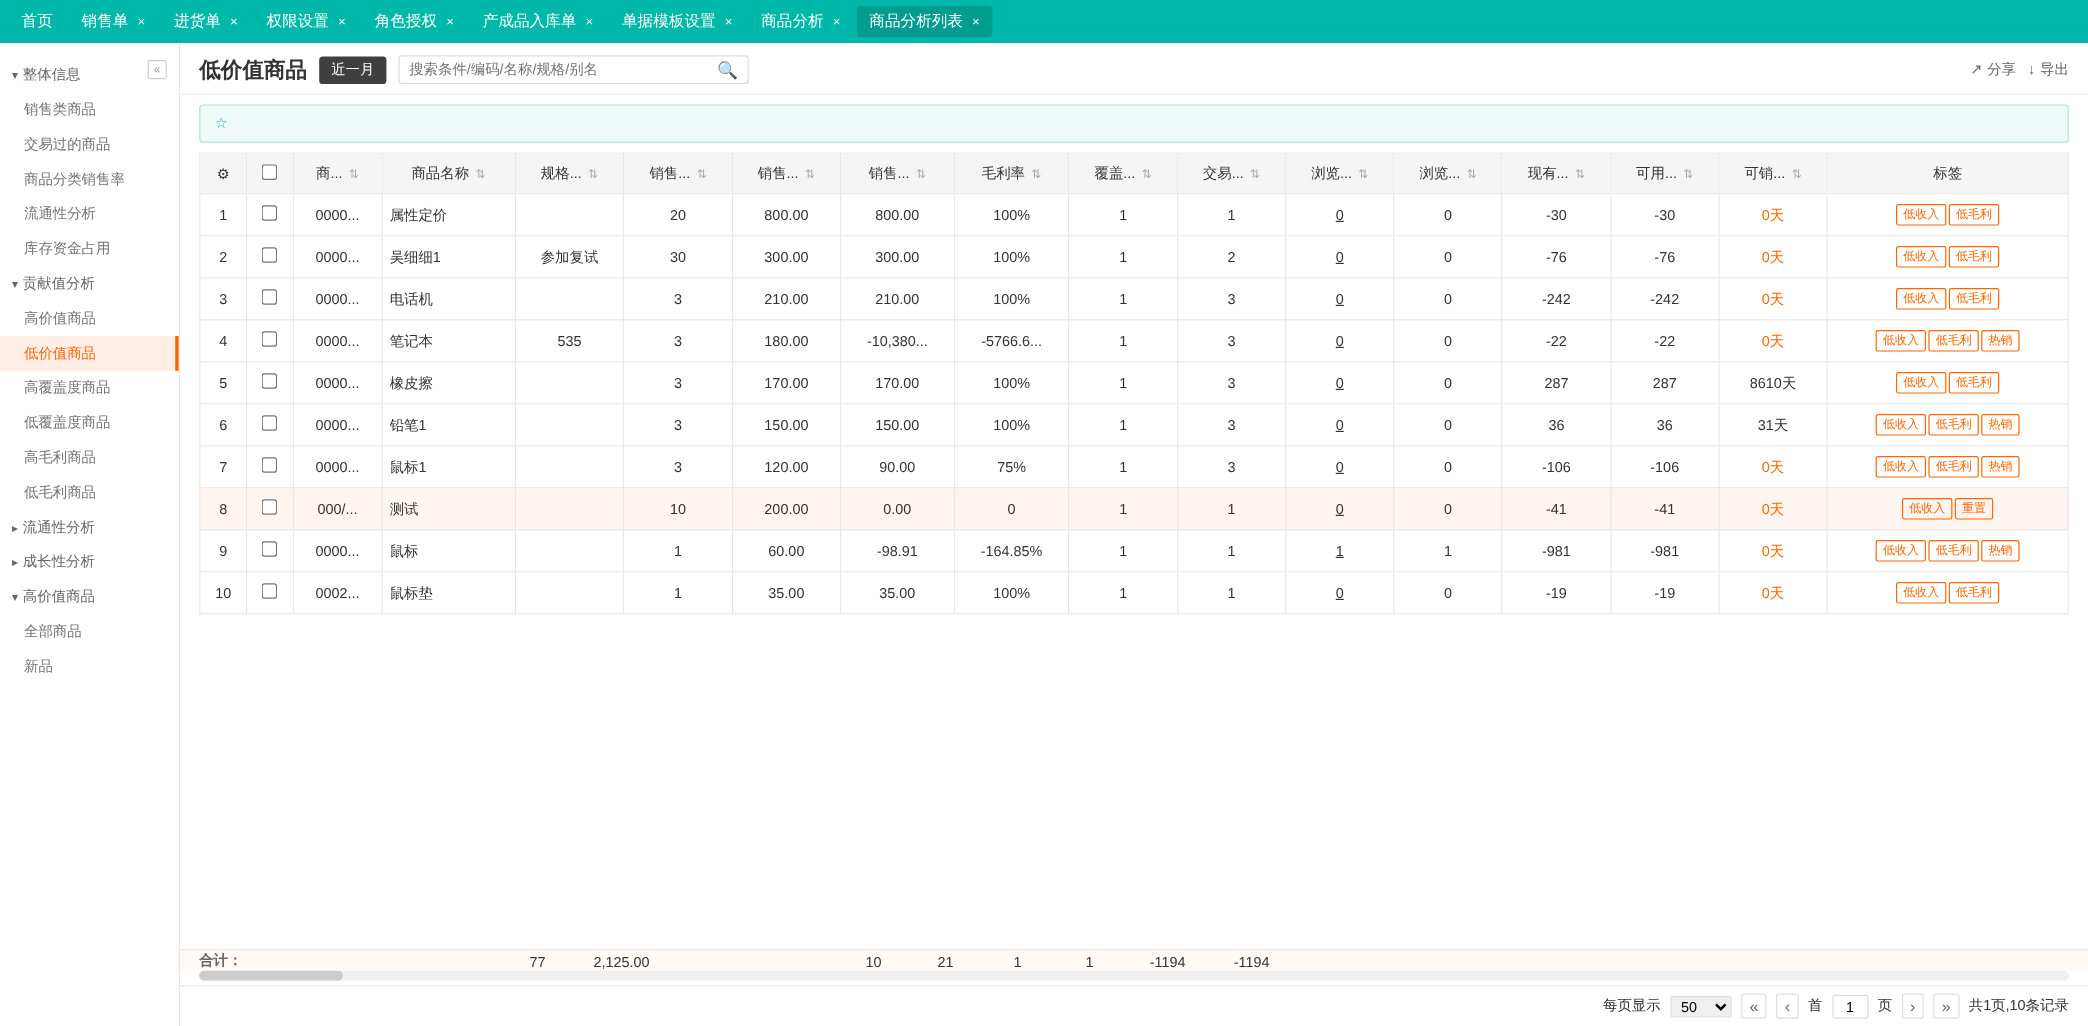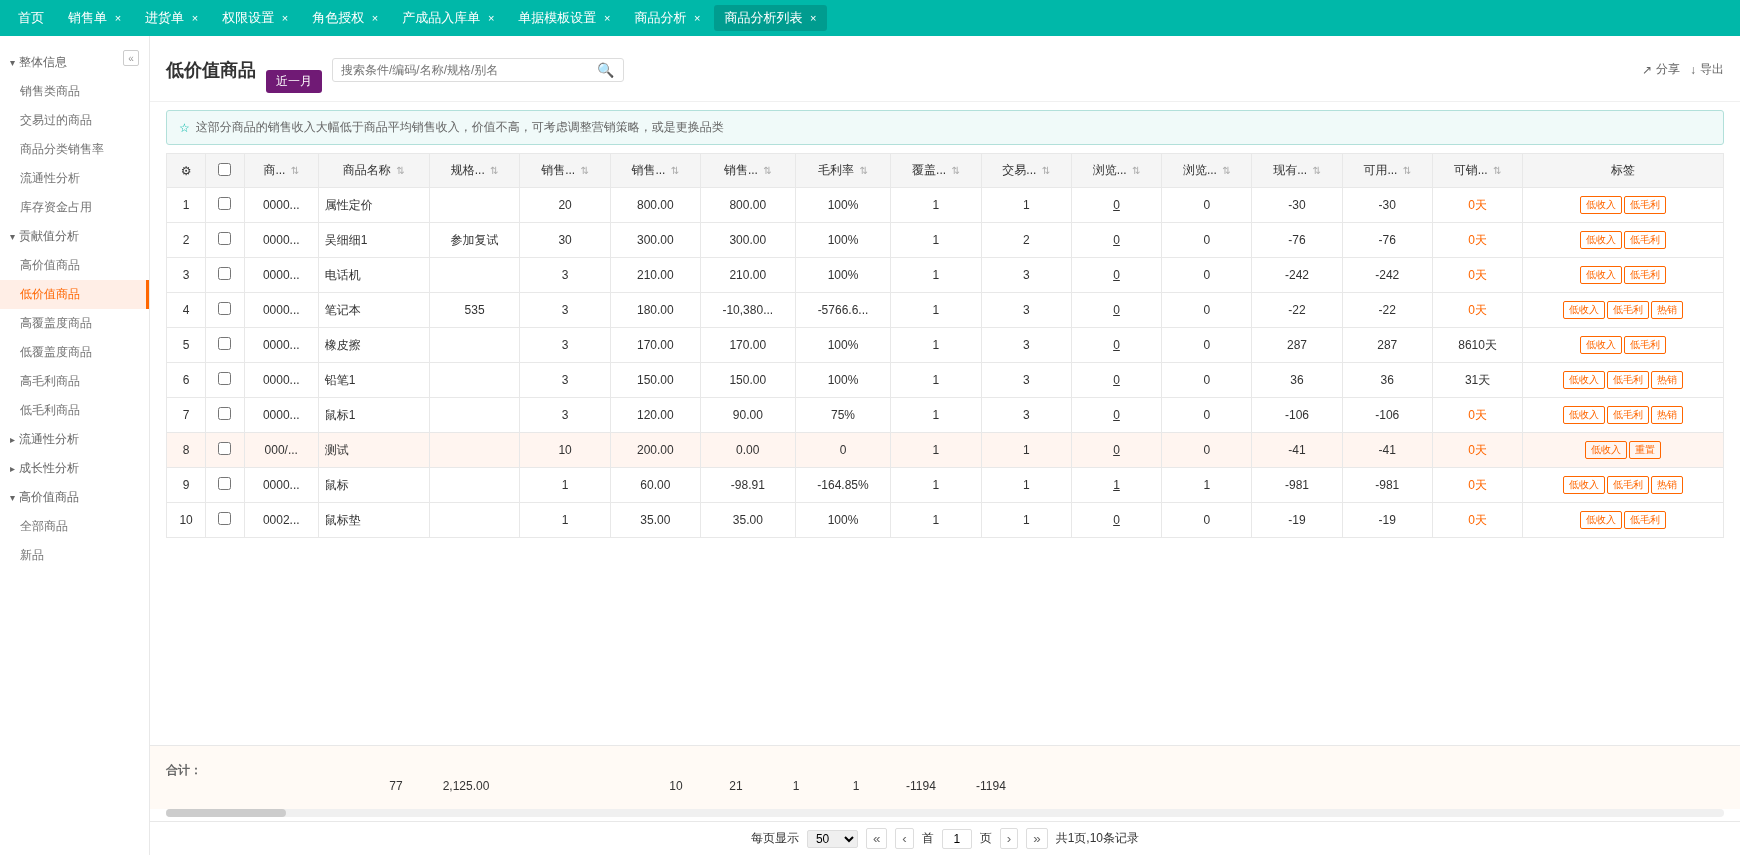--- a/index.html
+++ b/index.html
@@ -88,28 +88,27 @@
       gap: 10px;
       border-bottom: 1px solid #f0f0f0;
       flex-shrink: 0;
     }
     .page-title {
       font-size: 18px;
       font-weight: bold;
       color: #333;
     }
     .time-btn {
-      background: #701a75;
+      background: #404040;
       color: #fff;
       border: none;
       padding: 3px 10px;
       border-radius: 3px;
       font-size: 12px;
       cursor: pointer;
-      margin-top: 24px;
     }
     .search-box {
       display: flex;
       align-items: center;
       border: 1px solid #ddd;
       border-radius: 3px;
       padding: 3px 8px;
       width: 292px;
     }
     .search-box input {
@@ -188,38 +187,37 @@
     .tag-overstock { color: #ff6600; border: 1px solid #ff6600; }
     .days-0 { color: #ff6600; }
     .days-normal { color: #333; }
     .underline { text-decoration: underline; cursor: pointer; }
     td.left-align { text-align: left; }
 
     
     .table-footer {
       background: #fffaf5;
       border-top: 1px solid #e8e8e8;
-      padding: 16px 16px;
-      display: flex;
-      align-items: flex-start;
+      padding: 0 16px;
+      display: flex;
+      align-items: flex-end;
       flex-shrink: 0;
-      flex-direction: column;
     }
     .footer-label { font-weight: bold; color: #666; margin-right: 16px; }
     .footer-values {
       display: flex;
       gap: 0;
       flex: 1;
     }
 
     
     .pagination-bar {
       display: flex;
       align-items: center;
-      justify-content: center;
+      justify-content: flex-end;
       padding: 6px 16px;
       border-top: 1px solid #e8e8e8;
       background: #fff;
       gap: 8px;
       font-size: 12px;
       flex-shrink: 0;
     }
     .page-size-select {
       border: 1px solid #ddd;
       padding: 0 4px;
@@ -333,21 +331,20 @@
         </div>
         <div class="action-btn">
           <span>↓</span>
           <span>导出</span>
         </div>
       </div>
     </div>
 
     <div class="info-banner">
       <span class="info-icon">☆</span>
-      <span>这部分商品的销售收入大幅低于商品平均销售收入，价值不高，可考虑调整营销策略，或是更换品类</span>
     </div>
 
     <div class="table-container">
       <table>
         <thead>
           <tr>
             <th>⚙</th>
             <th><input type="checkbox" style=""></th>
             <th>商... <span class="sort-icon">⇅</span></th>
             <th>商品名称 <span class="sort-icon">⇅</span></th>

